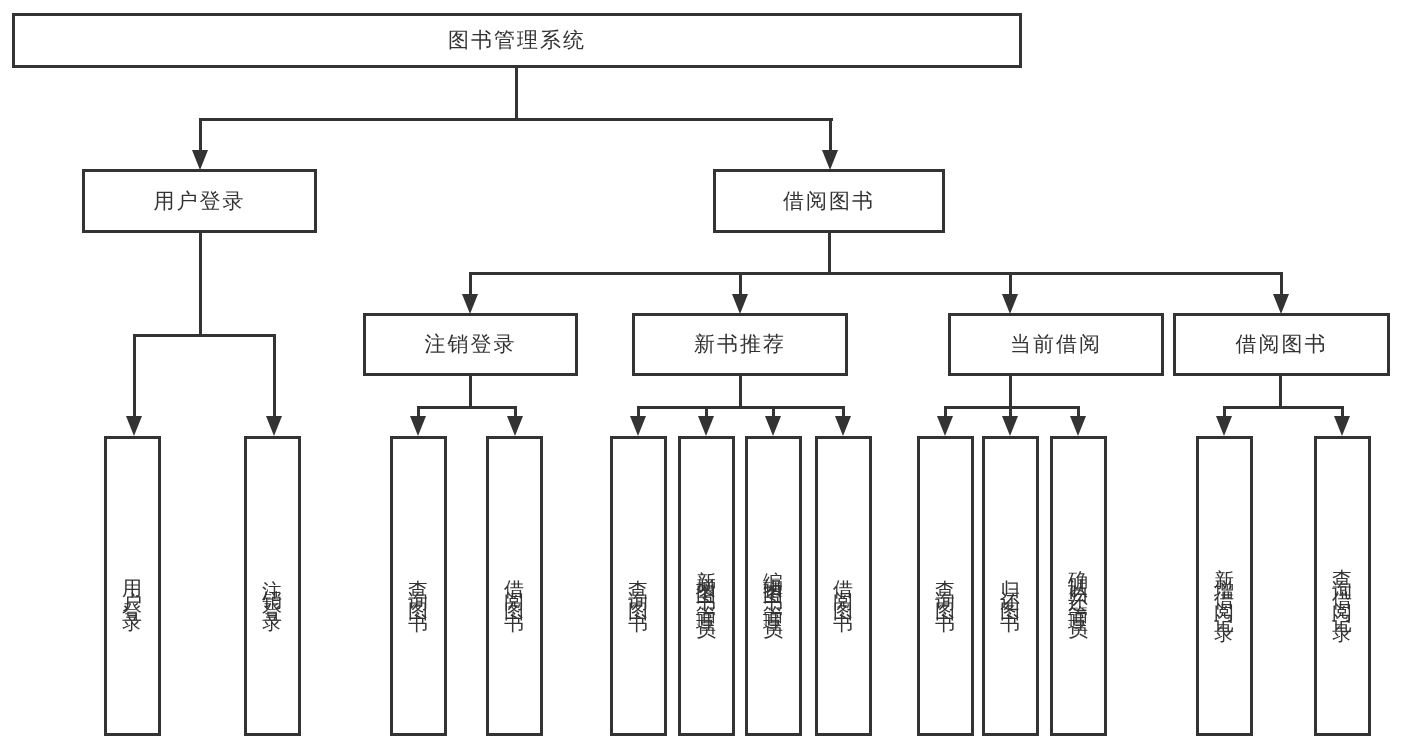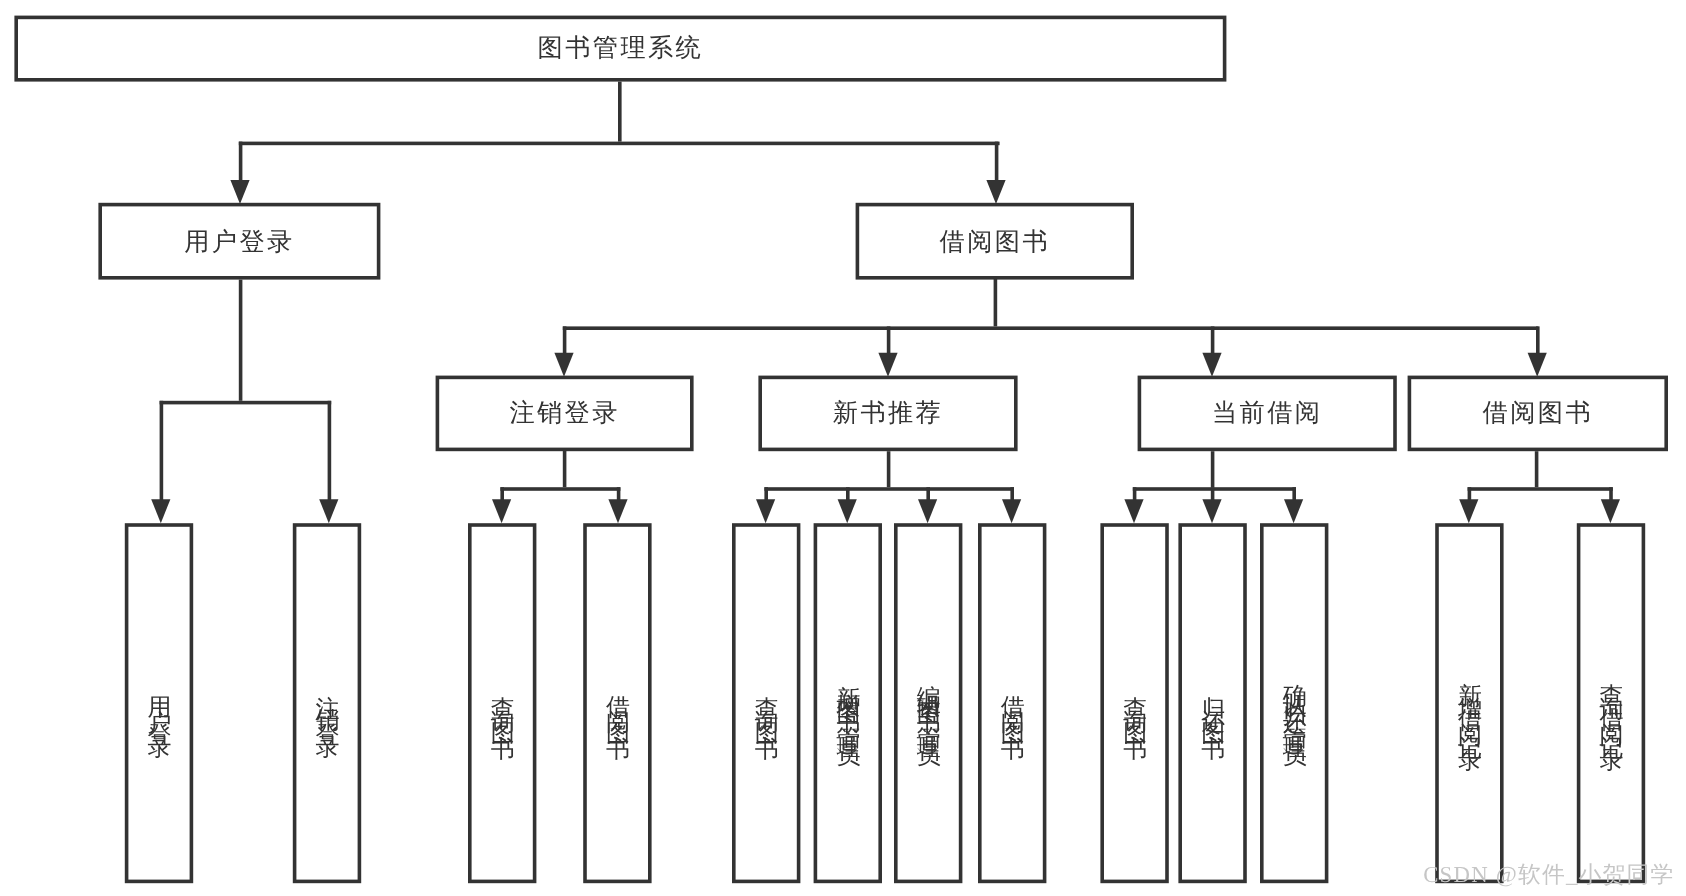--- a/index.html
+++ b/index.html
@@ -118,15 +118,14 @@
   <i class="vl" style="left:1077px;top:406px;height:12px"></i>
   <i class="ar" style="left:1070px;top:416px"></i>
 
   <i class="vl" style="left:1279px;top:376px;height:30px"></i>
   <i class="hl" style="left:1223px;top:406px;width:121px"></i>
   <i class="vl" style="left:1223px;top:406px;height:12px"></i>
   <i class="ar" style="left:1216px;top:416px"></i>
   <i class="vl" style="left:1341px;top:406px;height:12px"></i>
   <i class="ar" style="left:1334px;top:416px"></i>
 
-  <div class="watermark">CSDN @软件_小贺同学</div>
 
 </div>
 
 </body></html>

